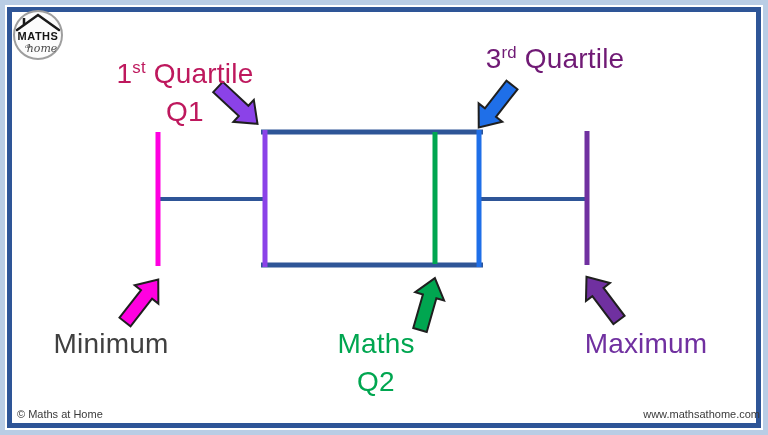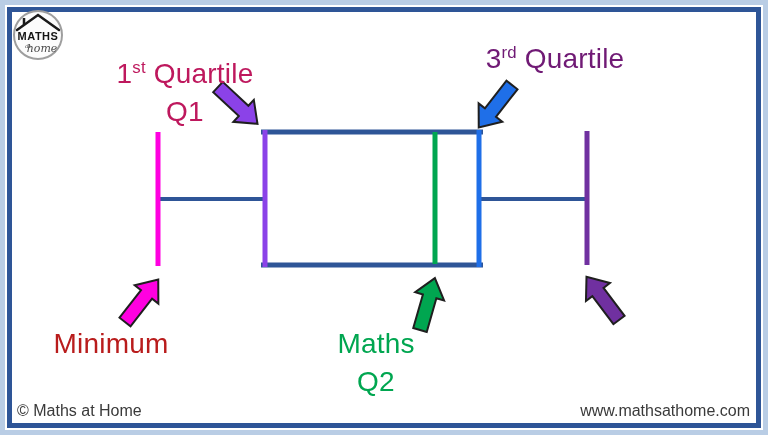--- a/index.html
+++ b/index.html
@@ -5,23 +5,23 @@
   * { margin:0; padding:0; box-sizing:border-box; }
   html,body { background:#fff; }
   body { font-family:"Liberation Sans", sans-serif; }
   .canvas { position:relative; width:768px; height:435px; overflow:hidden; background:#B9CDE5; }
   .frame { position:absolute; inset:7px; background:#fff; border:5px solid #2E5597; box-shadow:0 0 0 2px #fff; }
   .plot { position:absolute; left:0; top:0; }
   .arrow polygon { stroke:#1F1F1F; stroke-width:2; stroke-linejoin:miter; }
   .lbl { position:absolute; font-size:28px; line-height:1.22; text-align:center; letter-spacing:0.2px; }
   .lbl .sub { margin-top:4px; }
   .lbl sup { font-size:0.6em; vertical-align:super; line-height:0; }
-  .footer-text { position:absolute; bottom:15px; font-size:16px; color:#3A3A3A; }
+  .footer-text { position:absolute; bottom:15px; font-size:11px; color:#3A3A3A; }
   .footer-left { left:17px; }
-  .footer-right { right:18px; }
+  .footer-right { right:8px; }
   .logo { position:absolute; left:11px; top:6px; }
 </style>
 </head>
 <body>
 
 <div class="canvas" style="background-color: rgb(185, 205, 229);">
 
   <div class="frame" style="border-color: rgb(46, 85, 151);"></div>
 
   <svg class="plot" width="768" height="435" viewBox="0 0 768 435">
@@ -57,29 +57,32 @@
 
   <div class="lbl" style="left: 85px; top: 57px; width: 200px; color: #be185d;">
     <div><span>1</span><sup>st</sup><span> Quartile</span></div>
     <div class="sub">Q1</div>
   </div>
 
   <div class="lbl" style="left: 455px; top: 42px; width: 200px; color: #701a75;">
     <div><span>3</span><sup>rd</sup><span> Quartile</span></div>
   </div>
 
-  <div class="lbl" style="left: 21px; top: 327px; width: 180px; color: #b91c1c;">
+  <div class="lbl" style="left: 21px; top: 327px; width: 180px; color: #404040;">
     <div>Minimum</div>
   </div>
 
   <div class="lbl" style="left: 286px; top: 327px; width: 180px; color: rgb(0, 166, 80);">
     <div>Maths</div>
     <div class="sub">Q2</div>
   </div>
 
+  <div class="lbl" style="left: 556px; top: 327px; width: 180px; color: rgb(112, 48, 160);">
+    <div>Maximum</div>
+  </div>
 
   <svg class="logo" width="56" height="58" viewBox="0 0 56 58">
     <circle cx="27" cy="29" r="24" fill="#FCFCFC" stroke="#9E9E9E" stroke-width="2"></circle>
     <path d="M6 24 L27 9 L48 24" fill="none" stroke="#1A1A1A" stroke-width="2.5" stroke-linecap="round"></path>
     <line x1="13" y1="12" x2="13" y2="19" stroke="#1A1A1A" stroke-width="2.5"></line>
     <text x="27" y="34" text-anchor="middle" font-size="11" font-weight="bold" letter-spacing="0.5" fill="#141414">MATHS</text>
     <text x="17" y="42" text-anchor="middle" font-size="6" font-style="italic" font-family="DejaVu Serif, serif" fill="#555">at</text>
     <text x="31" y="46" text-anchor="middle" font-size="11" font-style="italic" font-family="DejaVu Serif, serif" fill="#4A4A4A">home</text>
   </svg>
 

